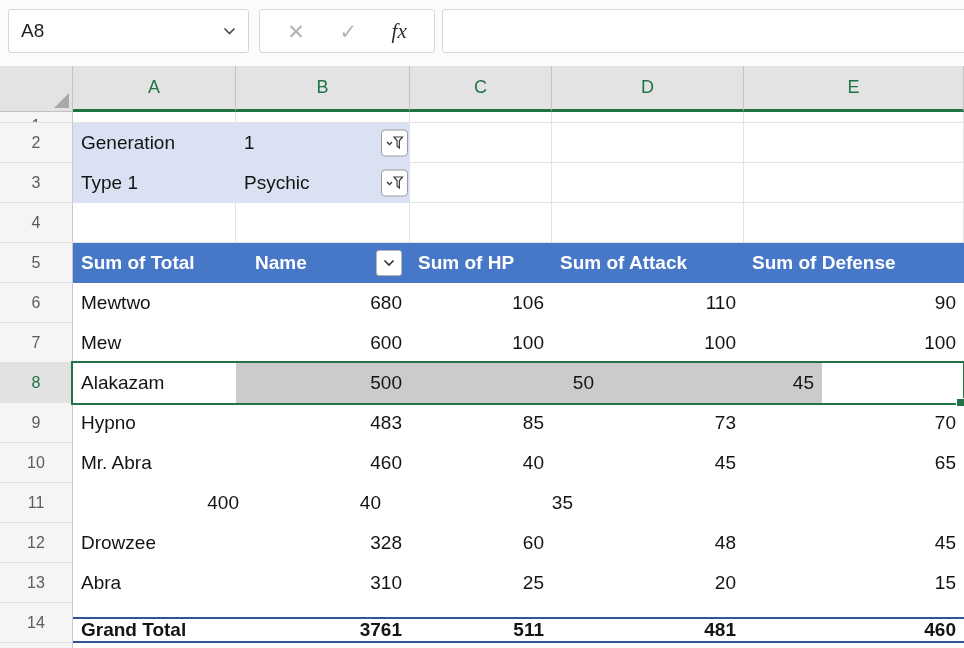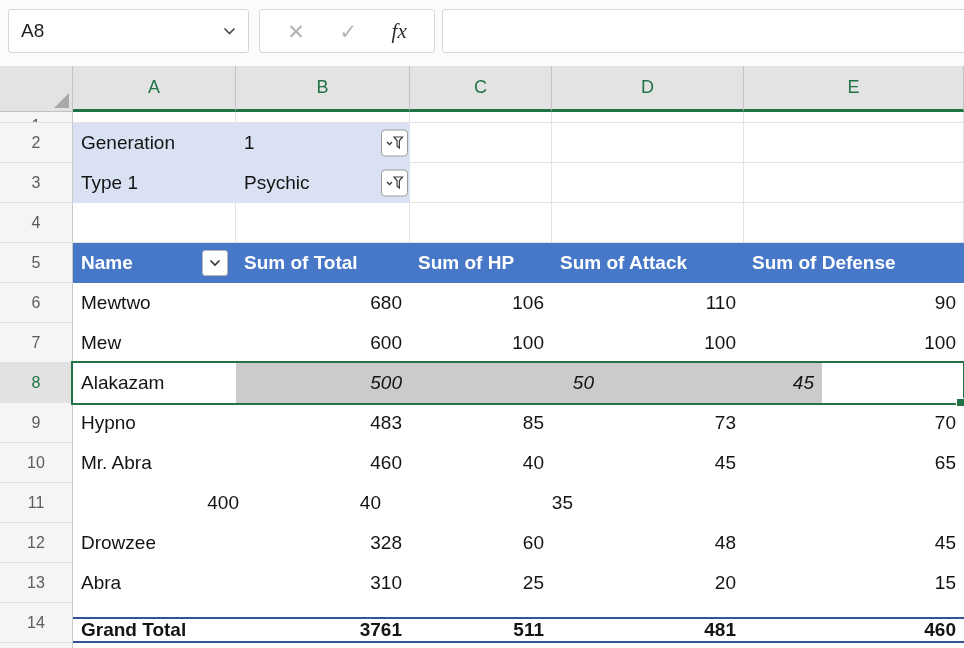--- a/index.html
+++ b/index.html
@@ -53,21 +53,21 @@
   .ffill{background:#d9e1f2;}
   .fvalue{position:relative;}
   .filter-btn{position:absolute;right:2px;top:50%;transform:translateY(-50%);
               width:27px;height:27px;background:#fff;border:1px solid #9b9b9b;border-radius:4px;
               display:flex;align-items:center;justify-content:center;padding:0;cursor:pointer;}
 
   
   .phead{background:#4778c8;color:#fff;font-weight:bold;}
   .name-dd{margin-left:auto;width:26px;height:26px;background:#fff;border:1px solid #b5b5b5;
            border-radius:3px;display:flex;align-items:center;justify-content:center;padding:0;cursor:pointer;}
-  .selfill{background:#cbcbcb;font-style:italic;}
+  .selfill{background:#cbcbcb;}
   .totrow .cell{font-weight:bold;border-top:2px solid #32549b;border-bottom:2px solid #32549b;margin-top:14px;}
 
   
   .selection{position:absolute;left:71px;top:361px;width:894px;height:44px;box-sizing:border-box;
              border:2px solid #217346;pointer-events:none;}
   .fill-handle{position:absolute;right:-2px;bottom:-4px;width:7px;height:7px;background:#217346;
                border:1px solid #fff;pointer-events:auto;}
 </style>
 </head>
 <body>
@@ -161,29 +161,29 @@
       <div class="cell gl wB"></div>
       <div class="cell gl wC"></div>
       <div class="cell gl wD"></div>
       <div class="cell gl wE"></div>
     </div>
 
     <div class="row">
       <div class="rowhdr wH">
           <span>5</span>
         </div>
+      <div class="cell phead wB">Sum of Total</div>
       <div class="cell phead wA">
         <span>Name</span>
         <button class="name-dd">
           <svg width="12" height="8" viewBox="0 0 12 8">
               <polyline points="1.5,1.5 6,6 10.5,1.5" fill="none" stroke="#333" stroke-width="1.6"></polyline>
             </svg>
         </button>
       </div>
-      <div class="cell phead wB">Sum of Total</div>
       <div class="cell phead wC">Sum of HP</div>
       <div class="cell phead wD">Sum of Attack</div>
       <div class="cell phead wE">Sum of Defense</div>
     </div>
 
     <div class="row">
       <div class="rowhdr wH">
           <span>6</span>
         </div>
       <div class="cell wA">Mewtwo</div>

